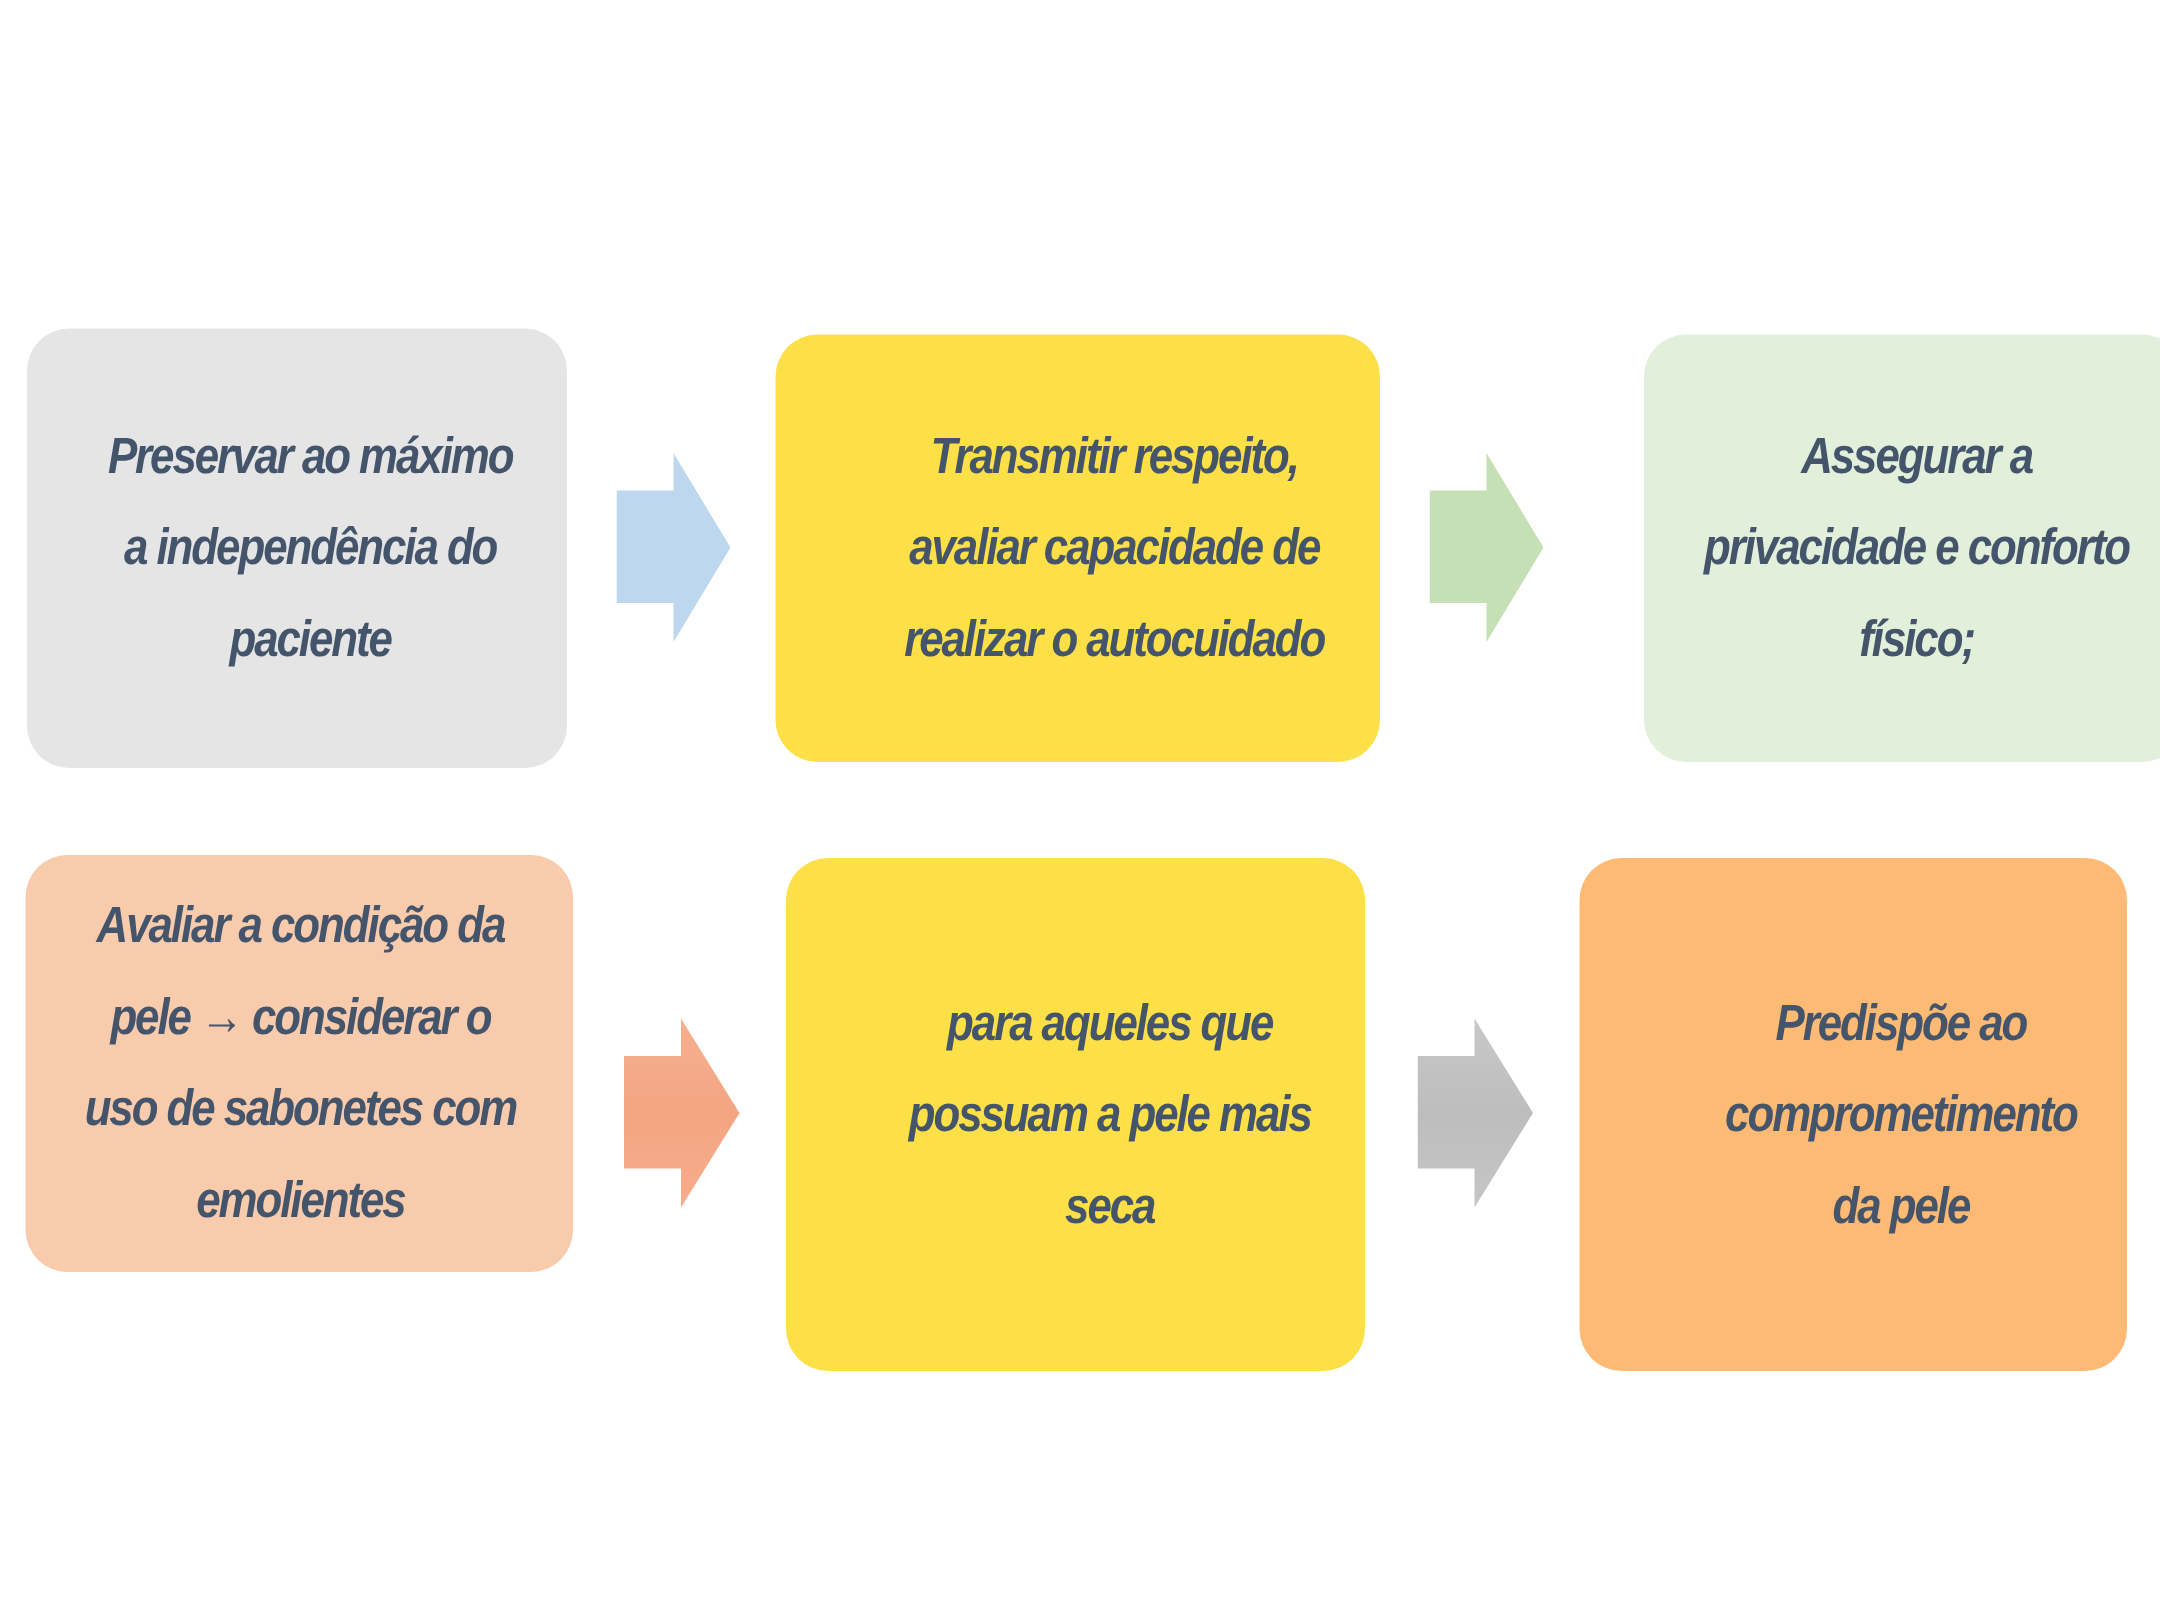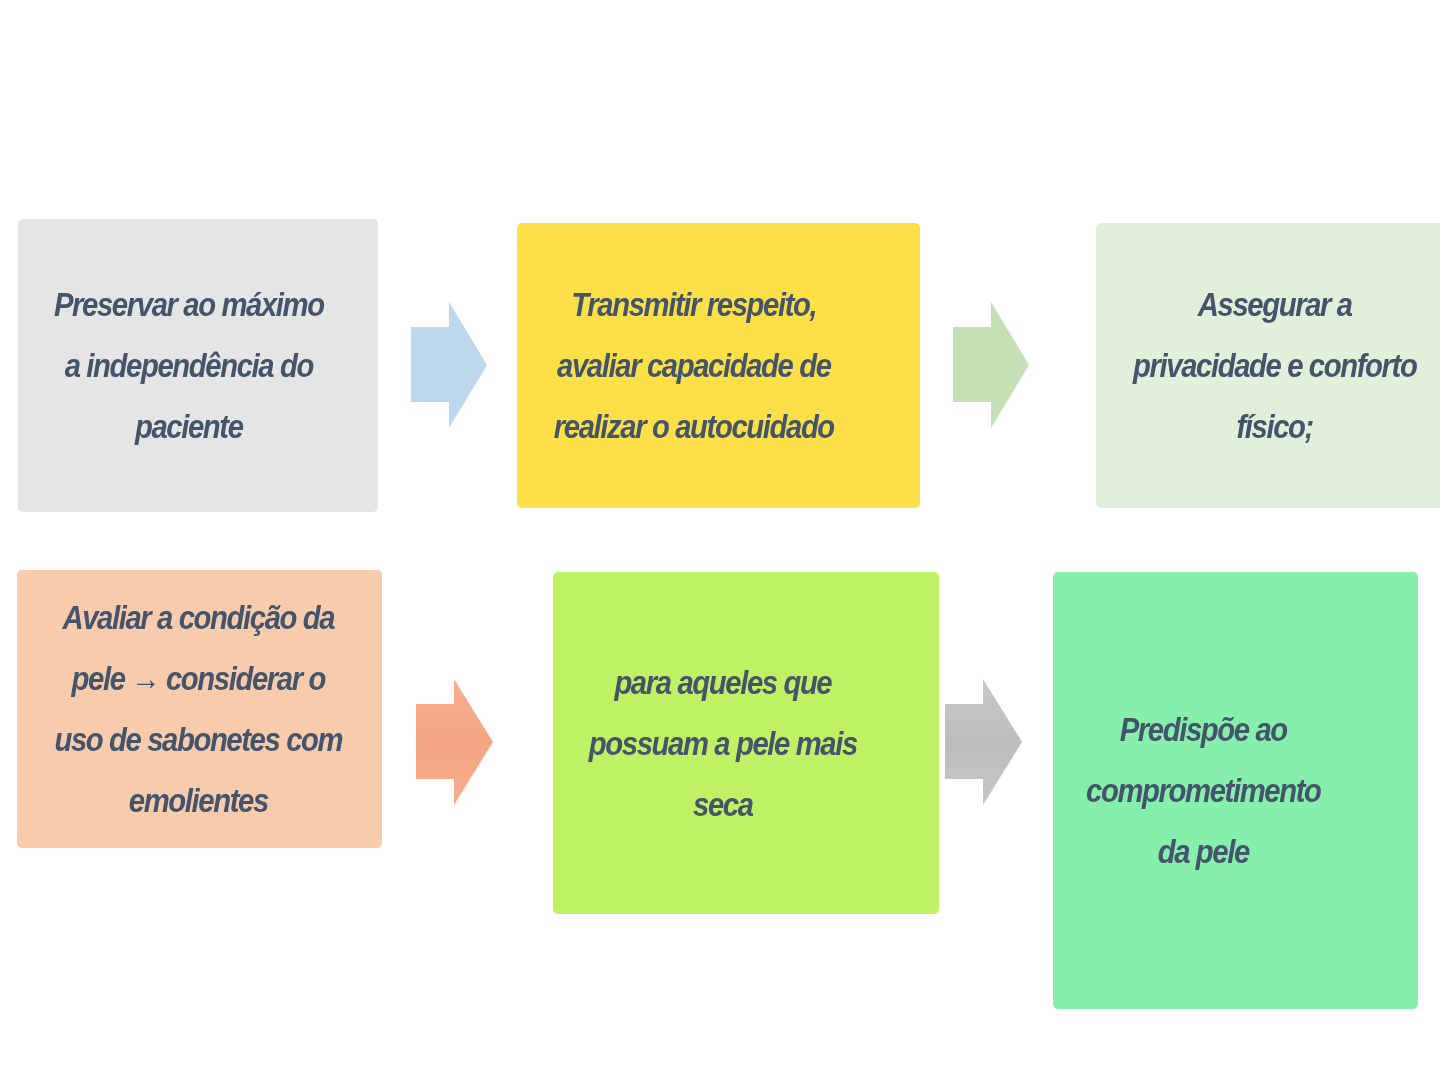--- a/index.html
+++ b/index.html
@@ -1,40 +1,40 @@
 <!DOCTYPE html>
 <html><head>
   <meta charset="utf-8">
   <style>
     html, body { margin: 0; padding: 0; }
     body {
       width: 1440px; height: 1080px; background: #ffffff; position: relative; overflow: hidden;
       font-family: "Liberation Sans", sans-serif;
     }
     .box {
-      position: absolute; border-radius: 5px;
-      display: flex; align-items: center; justify-content: flex-start;
+      position: absolute; border-radius: 28px;
+      display: flex; align-items: center; justify-content: flex-end;
       box-sizing: border-box; padding: 12px 14px;
     }
     .box-text {
       font-family: "Liberation Sans", sans-serif;
       font-style: italic; font-weight: bold;
       color: #44546a; font-size: 34px; line-height: 61px;
       text-align: center; letter-spacing: -1.6px;
       transform: scaleX(0.86);
       white-space: nowrap;
     }
     .box-text span { display: block; }
     .arrow { position: absolute; }
     #b1 { left: 18px; top: 219px; width: 360px; height: 293px; background: #e5e5e5; }
     #b2 { left: 517px; top: 223px; width: 403px; height: 285px; background: #fde047; }
     #b3 { left: 1059px; top: 223px; width: 360px; height: 285px; background: #e2efda; margin-left: 37px; }
     #b4 { left: 17px; top: 570px; width: 365px; height: 278px; background: #f8cbad; }
-    #b5 { left: 553px; top: 572px; width: 386px; height: 342px; background: #bef264; }
-    #b6 { left: 1053px; top: 572px; width: 365px; height: 437px; background: #86efac; }
+    #b5 { left: 524px; top: 572px; width: 386px; height: 342px; background: #fde047; }
+    #b6 { left: 1053px; top: 572px; width: 365px; height: 342px; background: #fdba74; }
     #a1 { left: 411px; top: 302px; }
     #a2 { left: 953px; top: 302px; }
     #a3 { left: 416px; top: 679px; }
     #a4 { left: 945px; top: 679px; }
   </style>
 </head>
 <body>
 
 <div class="box" id="b1">
   <div class="box-text">

